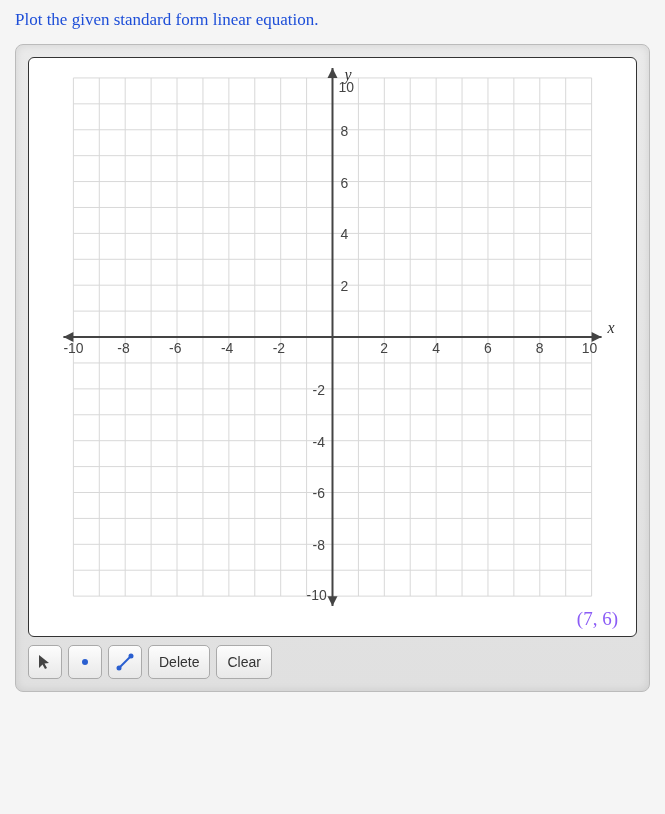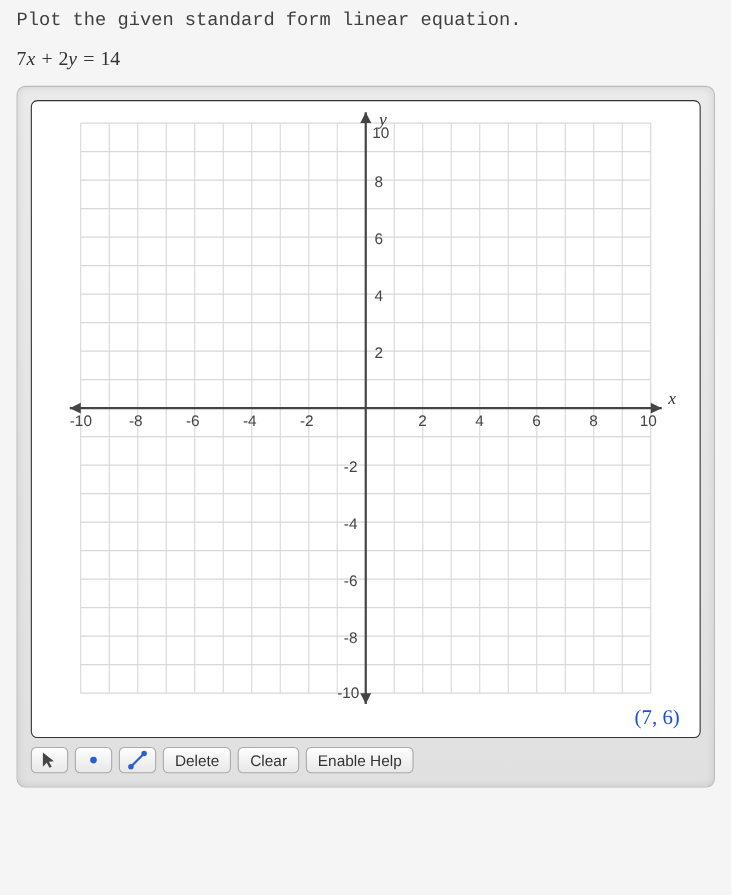--- a/index.html
+++ b/index.html
@@ -4,21 +4,21 @@
   <style>
     * { margin: 0; padding: 0; box-sizing: border-box; }
     body {
       font-family: Georgia, 'Times New Roman', serif;
       background: #f5f5f5;
       width: 665px;
       padding: 10px 15px;
       color: #333;
     }
     .instructions { margin-bottom: 12px; }
-    .instruction-line { font-size: 17px; margin-bottom: 14px; color: #404040; font-family: Liberation Mono, monospace; }
+    .instruction-line { font-size: 17px; margin-bottom: 14px; color: #1d4ed8; }
     .equation { font-family: 'Times New Roman', serif; font-size: 18px; font-style: italic; margin-bottom: 14px; }
     .equation .num { font-style: normal; }
     .plot-frame {
       border: 1px solid #bbb;
       border-radius: 8px;
       padding: 12px;
       background: linear-gradient(to bottom, #eaeaea, #e0e0e0);
       box-shadow: inset 0 0 8px rgba(0,0,0,0.1);
     }
     .plot-area {
@@ -34,54 +34,51 @@
     .grid line.axis { stroke: #444; stroke-width: 2; }
     .grid text.tick { font-family: Arial, sans-serif; font-size: 14px; fill: #444; }
     .grid text.axis-label { font-family: 'Times New Roman', serif; font-size: 16px; font-style: italic; fill: #333; }
     .grid polygon.arrow { fill: #444; }
     .coord-readout {
       position: absolute;
       right: 18px;
       bottom: 6px;
       font-family: 'Times New Roman', serif;
       font-size: 19px;
-      color: #1d4ed8;
+      color: #8b5cf6;
     }
     .toolbar {
       display: flex;
       gap: 6px;
       align-items: center;
       margin-top: 8px;
     }
     .tool-btn {
       border: 1px solid #aaa;
       border-radius: 5px;
       background: linear-gradient(to bottom, #fdfdfd, #e8e8e8);
-      height: 24px;
+      height: 34px;
       min-width: 34px;
       padding: 0 10px;
       font-family: Arial, sans-serif;
       font-size: 14px;
       color: #333;
       display: flex;
       align-items: center;
       justify-content: center;
       cursor: pointer;
     }
     .tool-btn.icon-only { padding: 0; width: 34px; }
     .tool-btn svg { width: 18px; height: 18px; }
   </style>
 </head>
 <body>
 
 <div class="instructions">
   <p class="instruction-line">Plot the given standard form linear equation.</p>
-  <p class="equation">
-    <span class="num">7</span>x + <span class="num">2</span>y = <span class="num">14</span>
-  </p>
 </div>
 
 <div class="plot-frame">
   <div class="plot-area">
     <svg class="grid" viewBox="0 0 600 580">
 
       <g>
 
         <line class="minor" x1="40" y1="20" x2="40" y2="540"></line>
         <line class="minor" x1="66" y1="20" x2="66" y2="540"></line>
@@ -179,15 +176,14 @@
     </button>
     <button class="tool-btn icon-only">
       <svg viewBox="0 0 18 18">
         <line x1="3" y1="15" x2="15" y2="3" stroke="#2a5fd0" stroke-width="2"></line>
         <circle cx="3" cy="15" r="2.5" fill="#2a5fd0"></circle>
         <circle cx="15" cy="3" r="2.5" fill="#2a5fd0"></circle>
       </svg>
     </button>
     <button class="tool-btn">Delete</button>
     <button class="tool-btn">Clear</button>
-    <button class="tool-btn">Enable Help</button>
   </div>
 </div>
 
 </body></html>

